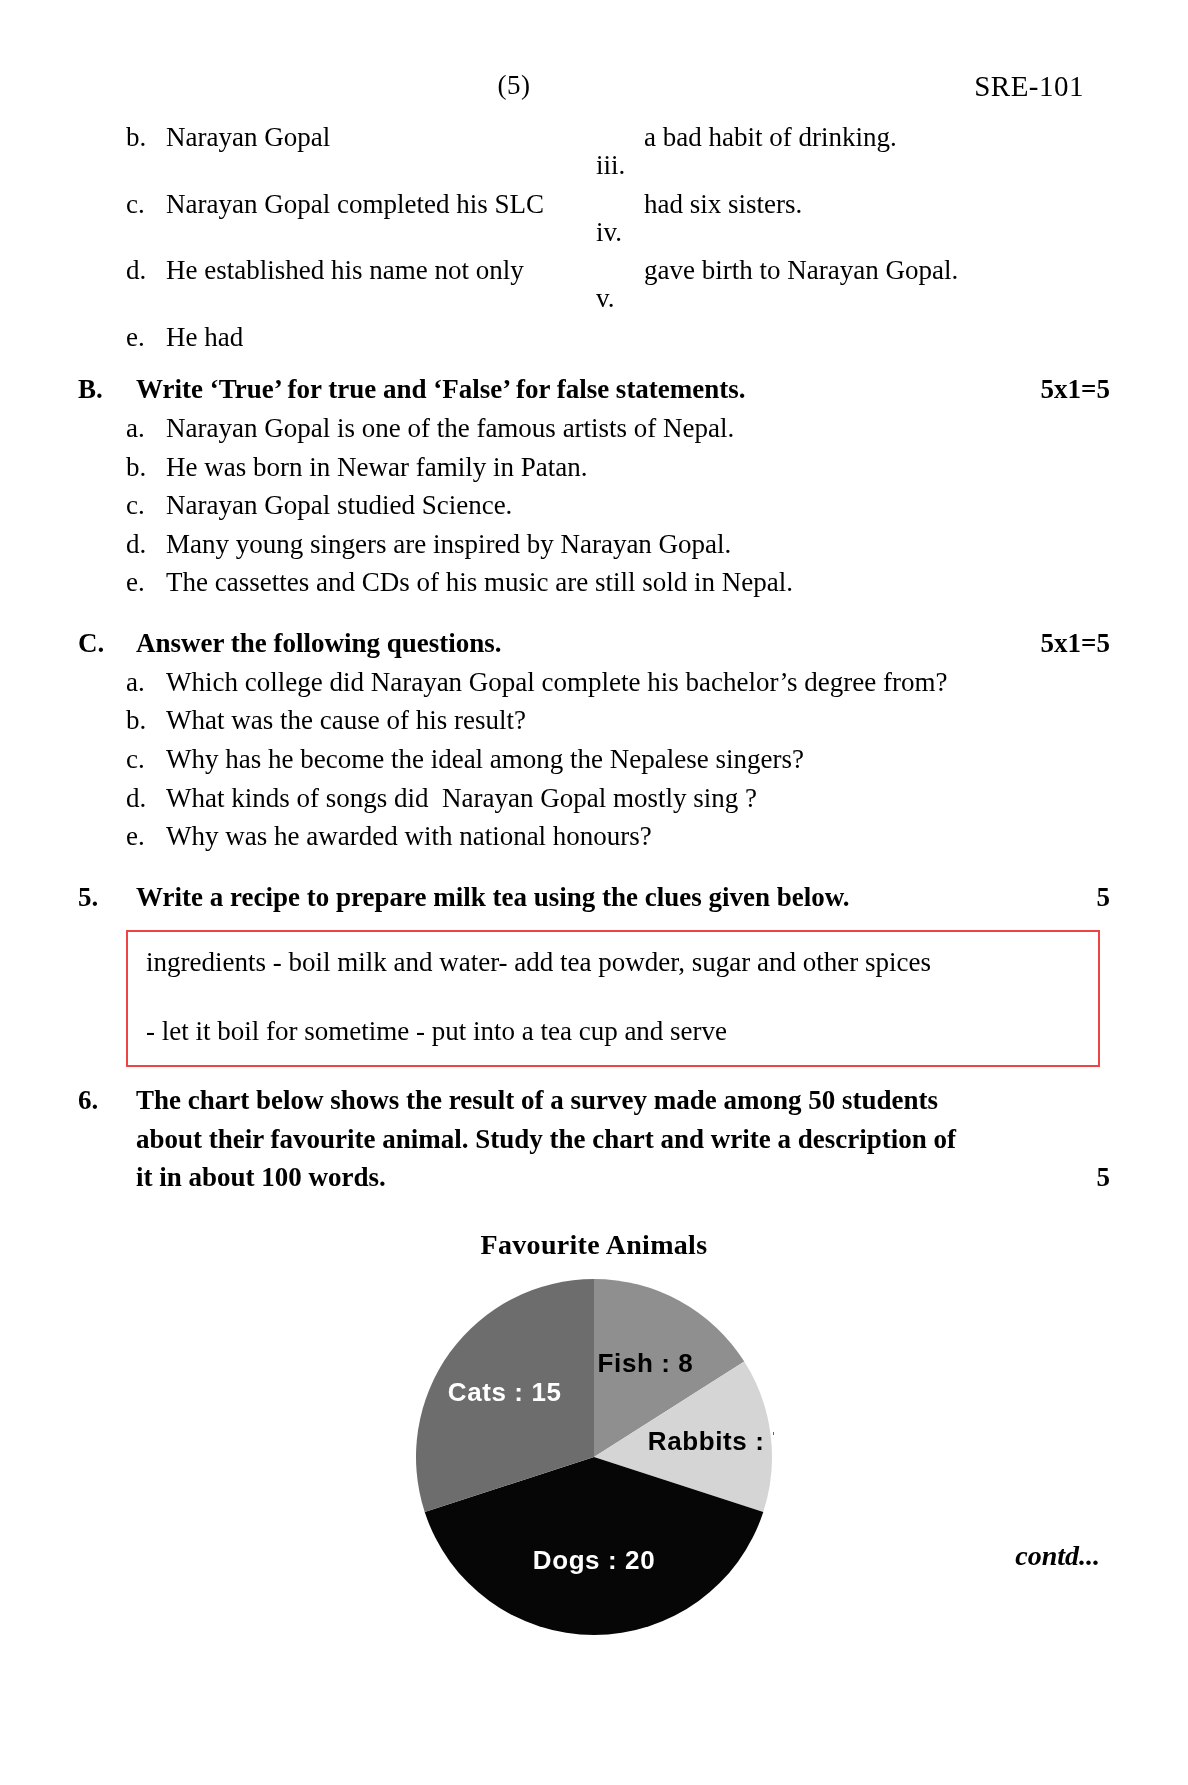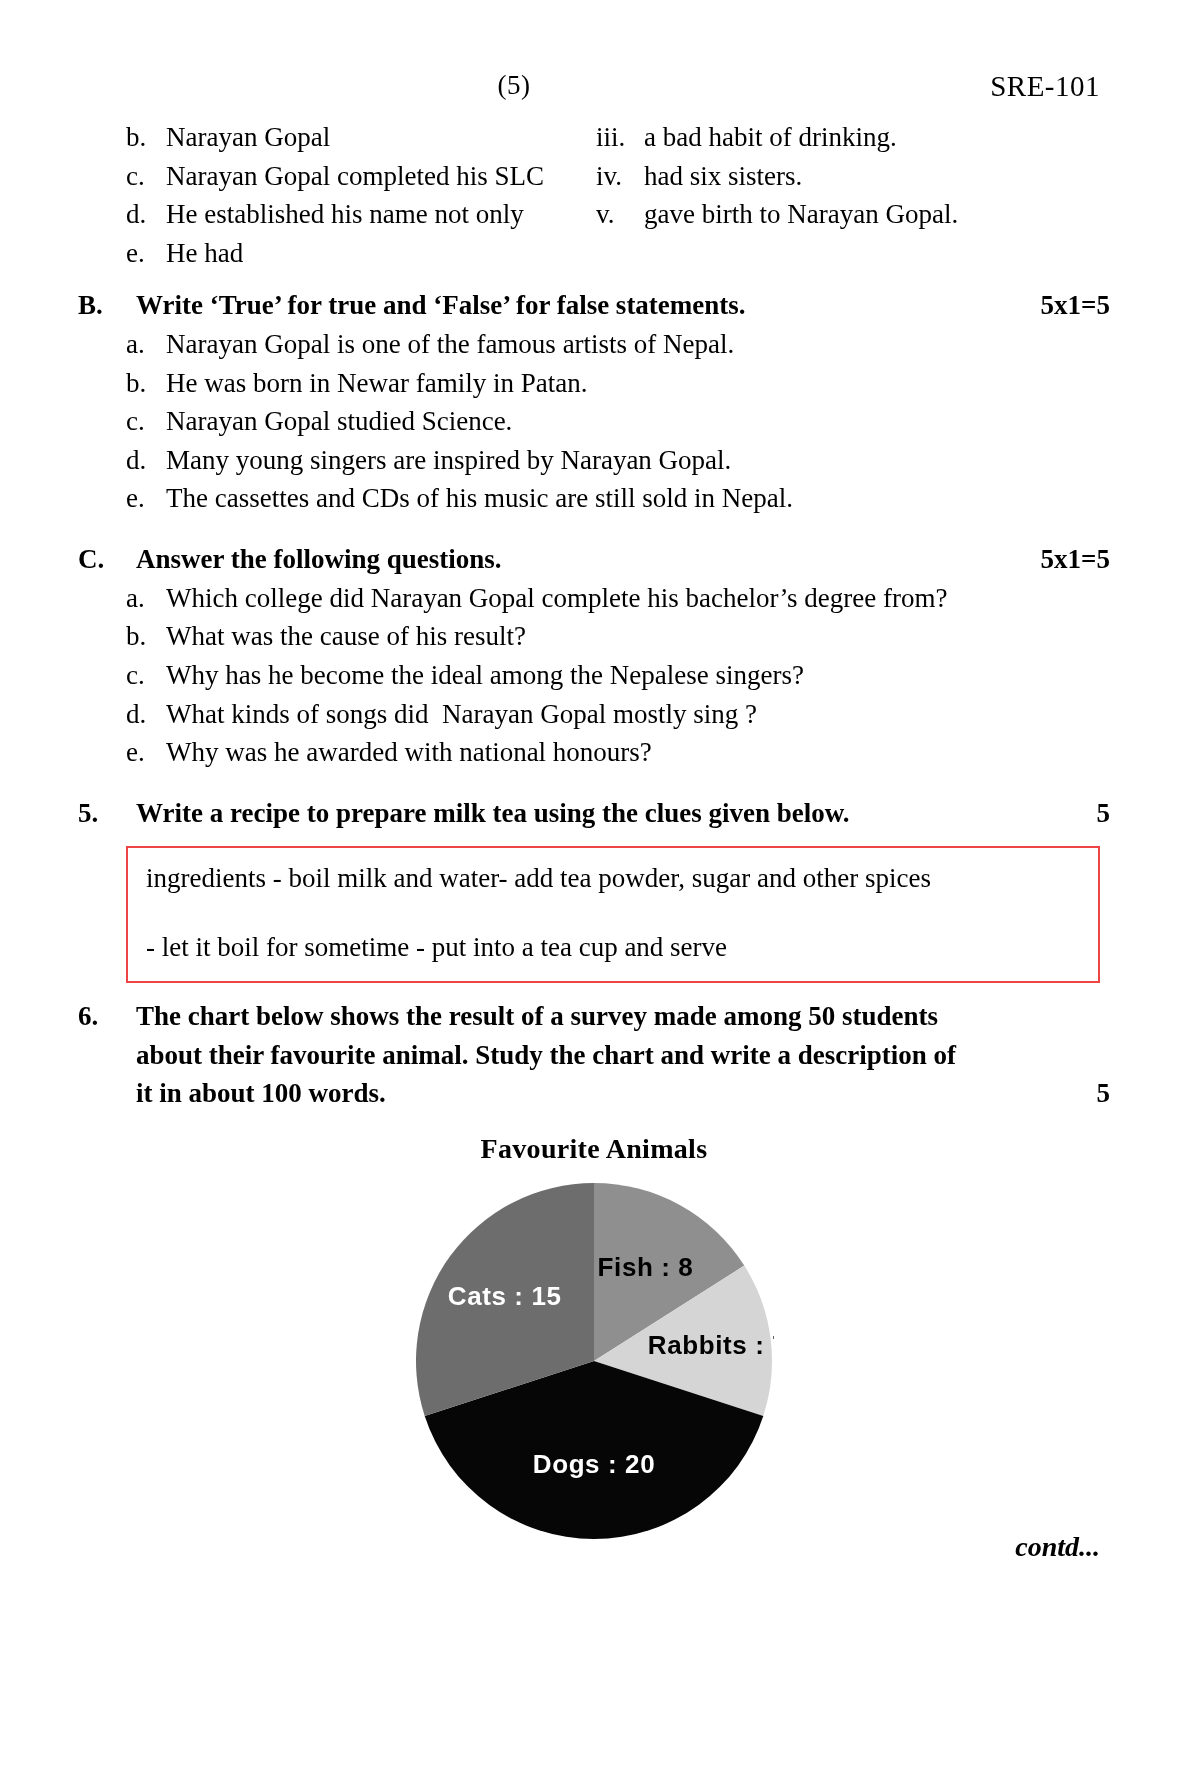--- a/index.html
+++ b/index.html
@@ -33,21 +33,21 @@
   .page-number {
     position: absolute;
     left: 50%;
     transform: translateX(-50%);
     margin-left: -80px;
     font-size: 27px;
     letter-spacing: 0.5px;
   }
   .paper-code {
     position: absolute;
-    right: 10px;
+    right: 26px;
     top: 0;
     font-size: 29px;
     letter-spacing: 0.5px;
   }
 
   
   .row {
     display: flex;
     align-items: baseline;
     font-size: 27px;
@@ -95,42 +95,42 @@
   }
   .match-left {
     flex: 0 0 470px;
     display: flex;
   }
   .match-right {
     flex: 1 1 auto;
     display: flex;
   }
   .match-left .marker { width: 40px; }
-  .match-right .marker { width: 48px; }
+  .match-right .marker { width: 48px; margin-top: 28px; }
 
   
   .clue-box {
     margin: 14px 0 0 48px;
     margin-right: 10px;
     border: 2px solid #ef4444;
     padding: 14px 18px 18px 18px;
     box-sizing: border-box;
   }
   .clue-line {
     font-size: 27px;
     line-height: 1.2;
     white-space: pre-wrap;
   }
   .clue-line + .clue-line {
     margin-top: 36px;
   }
 
   
   .chart-block {
-    margin-top: 20px;
+    margin-top: 32px;
     text-align: center;
   }
   .chart-title {
     font-size: 28px;
     font-weight: bold;
     letter-spacing: 0.3px;
     margin-bottom: 16px;
   }
   .pie-wrap {
     position: relative;
@@ -143,21 +143,21 @@
     font-family: "Liberation Sans", "DejaVu Sans", sans-serif;
     font-size: 26px;
     font-weight: 600;
     letter-spacing: 0.6px;
   }
 
   
   .contd {
     position: absolute;
     right: 88px;
-    bottom: 292px;
+    bottom: 283px;
     font-size: 28px;
     font-weight: bold;
     font-style: italic;
   }
 
   .sp-sm { height: 14px; }
   .sp-md { height: 22px; }
 </style>
 </head>
 <body>

